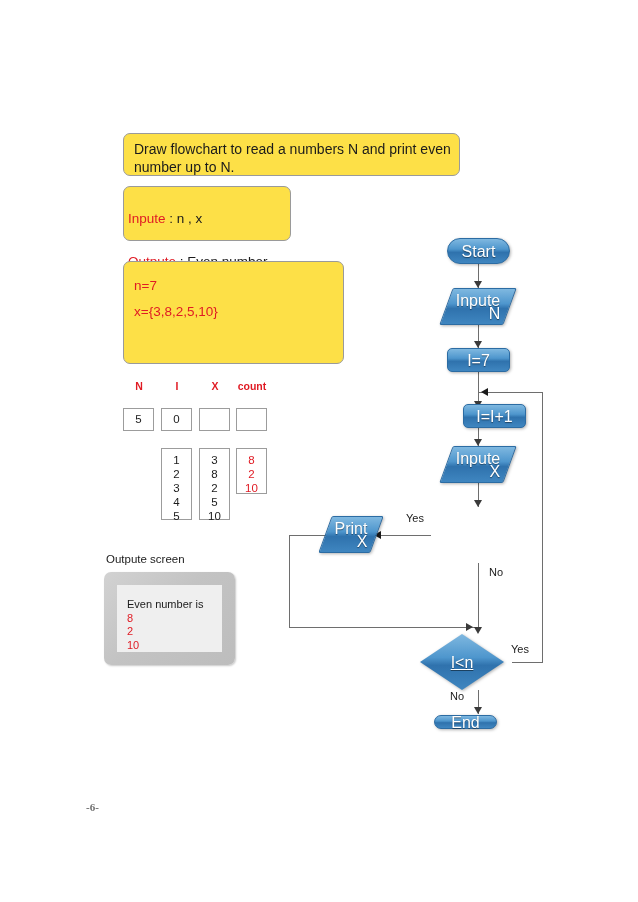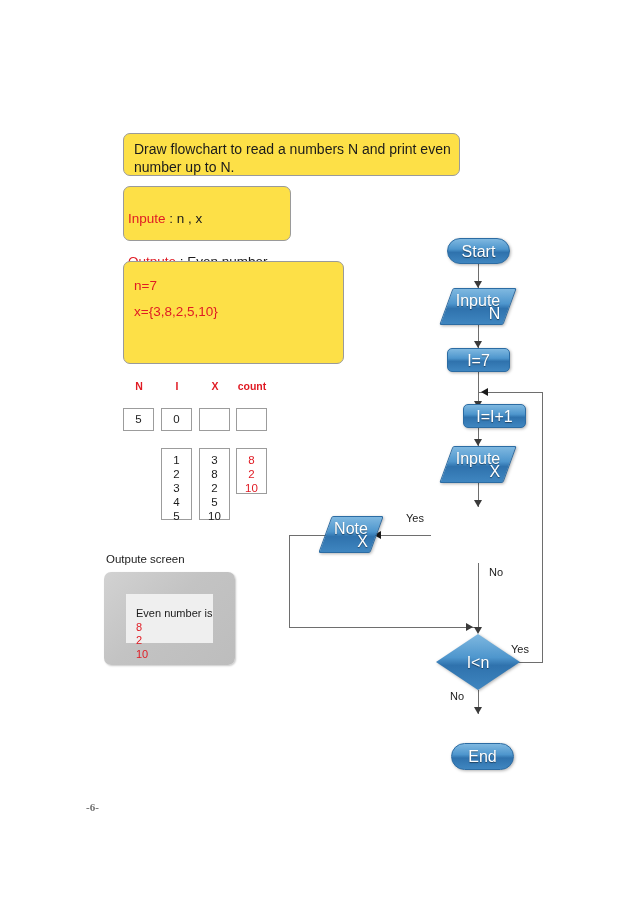--- a/index.html
+++ b/index.html
@@ -113,21 +113,21 @@
     font-size: 11.5px;
     color: #1b1b1b;
   }
   .screen {
     position: absolute;
     left: 104px; top: 572px;
     width: 131px; height: 93px;
     background: linear-gradient(135deg,#d2d2d2 0%,#c3c3c3 45%,#bdbdbd 100%);
     border-radius: 7px;
     box-sizing: border-box;
-    padding: 22px;
+    padding: 13px;
     box-shadow: 1px 1px 2px rgba(0,0,0,.22);
   }
   .screen-inner {
     width: 100%; height: 100%;
     background: #efefef;
     box-sizing: border-box;
     padding: 13px 0 0 10px;
     font-size: 11px;
     line-height: 13.5px;
     color: #1b1b1b;
@@ -340,27 +340,27 @@
 
     <div class="node io" style="left:446px; top:446px; width:64px; height:37px;">
       <span class="io-shape"></span>
       <span class="io-label" style="white-space:pre-line;">Inpute
 X</span>
     </div>
 
 
     <div class="node io" style="left:325px; top:516px; width:52px; height:37px;">
       <span class="io-shape"></span>
-      <span class="io-label" style="white-space:pre-line;">Note
+      <span class="io-label" style="white-space:pre-line;">Print
 X</span>
     </div>
 
-    <div class="node dec" style="left:436px; top:634px; width:84px; height:56px;">
+    <div class="node dec" style="left:420px; top:634px; width:84px; height:56px;text-decoration:underline;">
       <span class="dec-shape"></span>
       <span class="dec-label">I&lt;n</span>
     </div>
 
-    <div class="node term" style="left:451px; top:715px; width:63px; height:27px;margin-top:28px;">End</div>
+    <div class="node term" style="left:434px; top:715px; width:63px; height:14px;">End</div>
   </div>
 
   <div class="pagenum">-6-</div>
 
 </div>
 
 </body></html>

